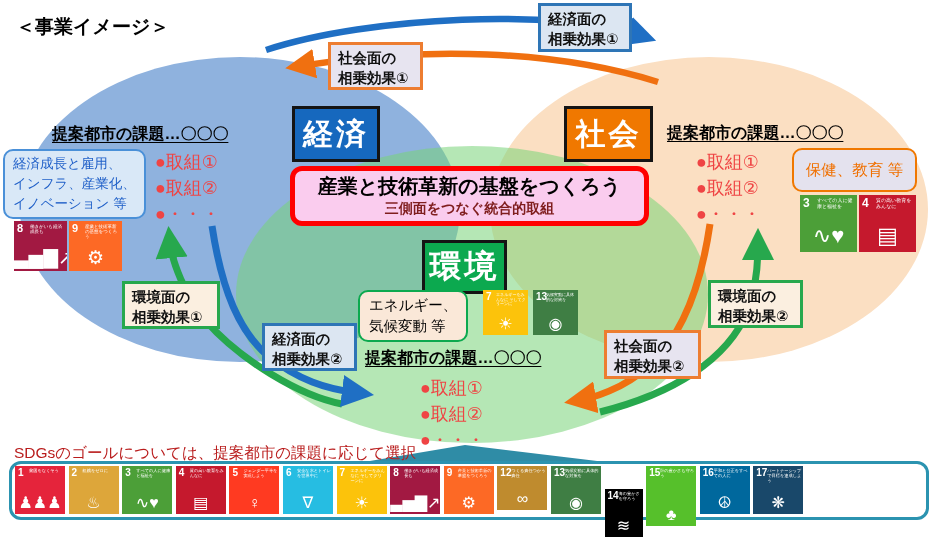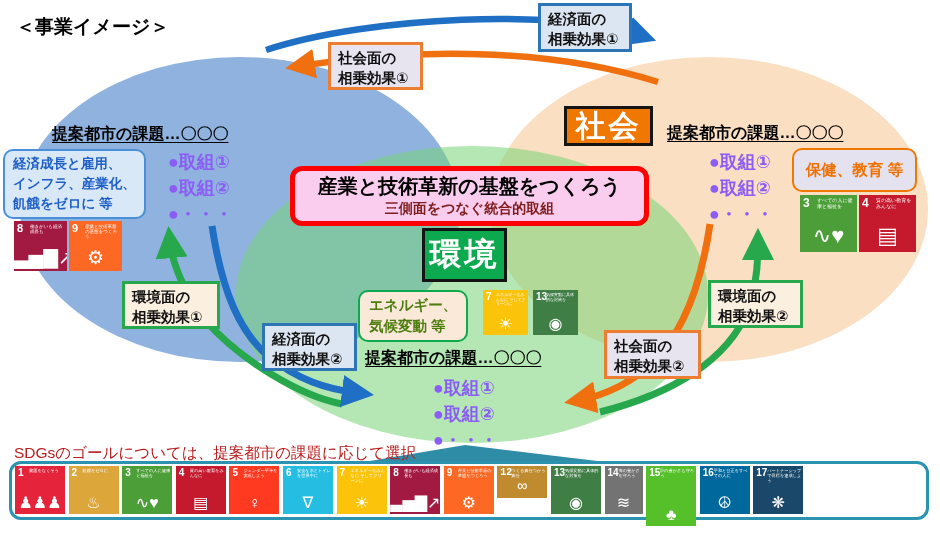--- a/index.html
+++ b/index.html
@@ -13,30 +13,30 @@
   #arrows{left:0;top:0;z-index:2;}
   .lvl{z-index:3;}
   .badge{display:flex;align-items:center;justify-content:center;color:#fff;font-weight:bold;
          font-size:30px;letter-spacing:3px;border:3px solid #141414;box-sizing:border-box;}
   .pinkbox{background:#FACCEE;border:5px solid #FF0000;border-radius:12px;box-sizing:border-box;
            text-align:center;padding-top:2px;}
   .pinkbox .t1{font-size:20px;font-weight:bold;color:#000;line-height:26px;white-space:nowrap;}
   .pinkbox .t2{font-size:14px;font-weight:bold;color:#7f1d1d;line-height:19px;white-space:nowrap;}
   .issues{font-size:16px;font-weight:bold;color:#000;white-space:nowrap;
           text-decoration:underline;text-underline-offset:3px;}
-  .inits div{color:#8b5cf6;font-weight:bold;font-size:18px;line-height:26px;white-space:nowrap;margin-left:13px;}
+  .inits div{color:#ef4444;font-weight:normal;font-size:18px;line-height:26px;white-space:nowrap;}
   .syn{border-style:solid;border-width:3px;background:#eee;color:#111;font-size:14.5px;
        font-weight:bold;line-height:20px;padding:3px 7px;white-space:nowrap;box-sizing:border-box;}
   .syn.b{border-color:#2E75B6;background:#DCE6F2;}
   .syn.o{border-color:#ED7D31;background:#E7E4F0;}
   .syn.g{border-color:#27A84D;background:#FBEFE0;}
-  .fields{box-sizing:border-box;border-radius:10px;font-weight:bold;white-space:nowrap;}
+  .fields{box-sizing:border-box;border-radius:10px;font-weight:normal;white-space:nowrap;}
   #eco-fields{background:#D9E8F7;border:2.5px solid #4A90D8;color:#1F5FC8;
               font-size:13.5px;line-height:20px;padding:3px 8px;}
-  #env-fields{background:#FAE8D8;border:2.5px solid #0CA94F;color:#4d7c0f;
+  #env-fields{background:#FAE8D8;border:2.5px solid #0CA94F;color:#000000;
               font-size:14.5px;line-height:21px;padding:3px 9px;}
   #soc-fields{background:#E4E2EE;border:2.5px solid #F07800;color:#F07000;
               font-size:15.5px;display:flex;align-items:center;justify-content:center;}
   .goals{display:flex;}
   .sdg{position:relative;color:#fff;overflow:hidden;flex:none;}
   .sdg .num{position:absolute;top:1px;left:3px;font-weight:bold;}
   .sdg .ttl{position:absolute;left:16px;right:1px;top:3px;line-height:1.15;word-break:break-all;}
   .sdg .gly{position:absolute;left:0;right:0;bottom:2px;text-align:center;line-height:1;}
   .sz-md .num{font-size:11px;}.sz-md .ttl{font-size:4.5px;}.sz-md .gly{font-size:19px;bottom:4px;}
   .sz-lg .num{font-size:12px;}.sz-lg .ttl{font-size:5px;left:17px;}.sz-lg .gly{font-size:22px;bottom:5px;}
@@ -73,38 +73,39 @@
     </defs>
     <path fill="none" d="M266 50 C370 16,560 8,642 36" stroke-width="6.5" marker-end="url(#mB)" stroke="#1F6FC4"></path>
     <path fill="none" d="M658 82 C555 50,425 46,300 66" stroke-width="6.5" marker-end="url(#mO)" stroke="#F07010"></path>
     <path fill="none" d="M342 404 C300 396,240 360,205 320 C185 295,172 262,170 242" stroke-width="7" marker-end="url(#mG)" stroke="#27A84D"></path>
     <path fill="none" d="M212 226 C222 292,240 332,268 356 C298 380,326 389,358 393" stroke-width="7" marker-end="url(#mB)" stroke="#1F6FC4"></path>
     <path fill="none" d="M710 224 C700 292,678 356,620 386 C606 393,592 398,580 400" stroke-width="7" marker-end="url(#mO)" stroke="#F07010"></path>
     <path fill="none" d="M600 412 C672 394,728 360,748 310 C756 288,758 264,758 244" stroke-width="7" marker-end="url(#mG)" stroke="#27A84D"></path>
     <polygon points="352,464 465,445 622,464" fill="#2F8CA6"></polygon>
   </svg>
 
-  <div class="abs lvl badge" style="left: 564px; top: 106px; width: 89px; height: 40px; background: rgb(240, 120, 0);">社会</div>
-  <div class="abs lvl badge" style="left: 422px; top: 228px; width: 85px; height: 54px; font-size: 32px; background: rgb(12, 169, 79);">環境</div>
+  <div class="abs lvl badge" style="left: 292px; top: 106px; width: 88px; height: 56px; background: rgb(22, 104, 190);">経済</div>
+  <div class="abs lvl badge" style="left: 564px; top: 106px; width: 89px; height: 56px; background: rgb(240, 120, 0);">社会</div>
+  <div class="abs lvl badge" style="left: 422px; top: 240px; width: 85px; height: 54px; font-size: 32px; background: rgb(12, 169, 79);">環境</div>
 
   <div class="abs lvl pinkbox" style="left:290px;top:166px;width:359px;height:60px;">
     <div class="t1">産業と技術革新の基盤をつくろう</div>
     <div class="t2">三側面をつなぐ統合的取組</div>
   </div>
 
   <div class="abs lvl issues" style="left:52px;top:124px;">提案都市の課題…〇〇〇</div>
   <div class="abs lvl inits" style="left:155px;top:149px;">
     <div>●取組①</div>
     <div>●取組②</div>
     <div>●・・・</div>
   </div>
   <div id="eco-fields" class="abs lvl fields" style="left:3px;top:149px;">
     <div>経済成長と雇用、</div>
     <div>インフラ、産業化、</div>
-    <div>飢餓をゼロに 等</div>
+    <div>イノベーション 等</div>
   </div>
   <div class="abs lvl goals" style="left:14px;top:221px;gap:2px;">
       <div class="sdg sz-md" style="width: 53px; height: 50px; background: rgb(162, 25, 66);">
         <span class="num">8</span>
         <span class="ttl">働きがいも経済成長も</span>
         <span class="gly">▃▅▇↗</span>
       </div>
       <div class="sdg sz-md" style="width: 53px; height: 50px; background: rgb(253, 105, 37);">
         <span class="num">9</span>
         <span class="ttl">産業と技術革新の基盤をつくろう</span>
@@ -223,31 +224,31 @@
       <div class="sdg sz-sm" style="width: 50px; height: 48px; background: rgb(162, 25, 66);">
         <span class="num">8</span>
         <span class="ttl">働きがいも経済成長も</span>
         <span class="gly">▃▅▇↗</span>
       </div>
       <div class="sdg sz-sm" style="width: 50px; height: 48px; background: rgb(253, 105, 37);">
         <span class="num">9</span>
         <span class="ttl">産業と技術革新の基盤をつくろう</span>
         <span class="gly">⚙</span>
       </div>
-      <div class="sdg sz-sm" style="width: 50px; height: 32px; background: rgb(191, 139, 46); font-family: Liberation Mono, monospace;">
+      <div class="sdg sz-sm" style="width: 50px; height: 44px; background: rgb(191, 139, 46);">
         <span class="num">12</span>
         <span class="ttl">つくる責任つかう責任</span>
         <span class="gly">∞</span>
       </div>
       <div class="sdg sz-sm" style="width: 50px; height: 48px; background: rgb(63, 126, 68);">
         <span class="num">13</span>
         <span class="ttl">気候変動に具体的な対策を</span>
         <span class="gly">◉</span>
       </div>
-      <div class="sdg sz-sm" style="width: 38px; height: 48px; background: #737373;">
+      <div class="sdg sz-sm" style="width: 38px; height: 48px; background: #000000; margin-top: 23px;">
         <span class="num">14</span>
         <span class="ttl">海の豊かさを守ろう</span>
         <span class="gly">≋</span>
       </div>
       <div class="sdg sz-sm" style="width: 50px; height: 60px; background: rgb(86, 192, 43);">
         <span class="num">15</span>
         <span class="ttl">陸の豊かさも守ろう</span>
         <span class="gly">♣</span>
       </div>
       <div class="sdg sz-sm" style="width: 50px; height: 48px; background: rgb(0, 104, 157);">

